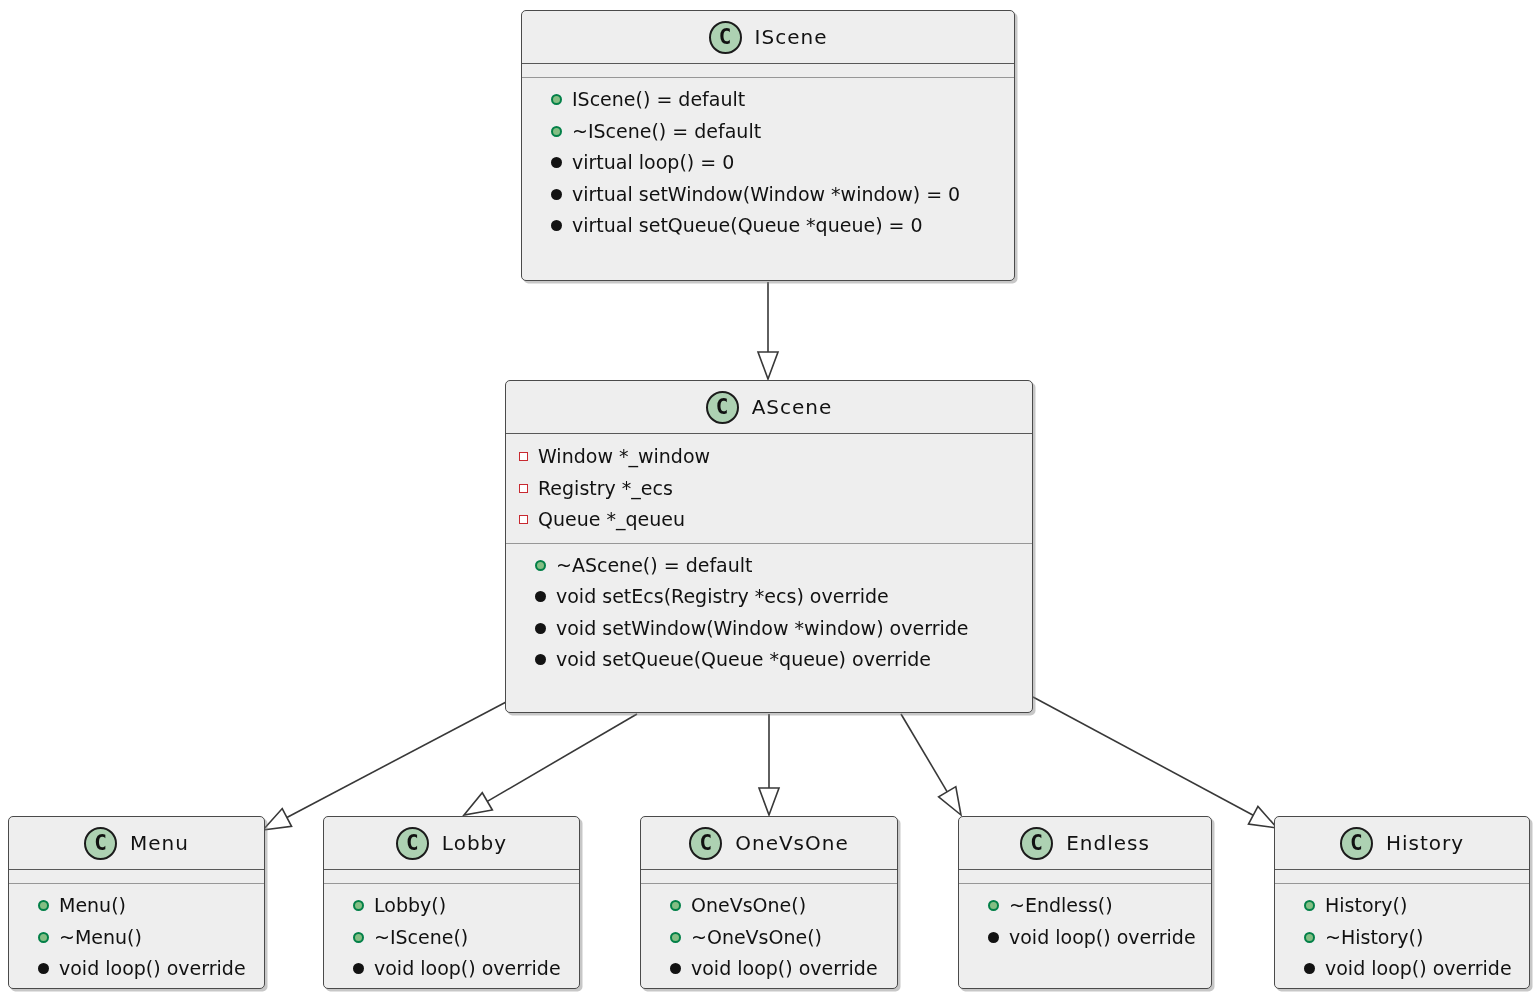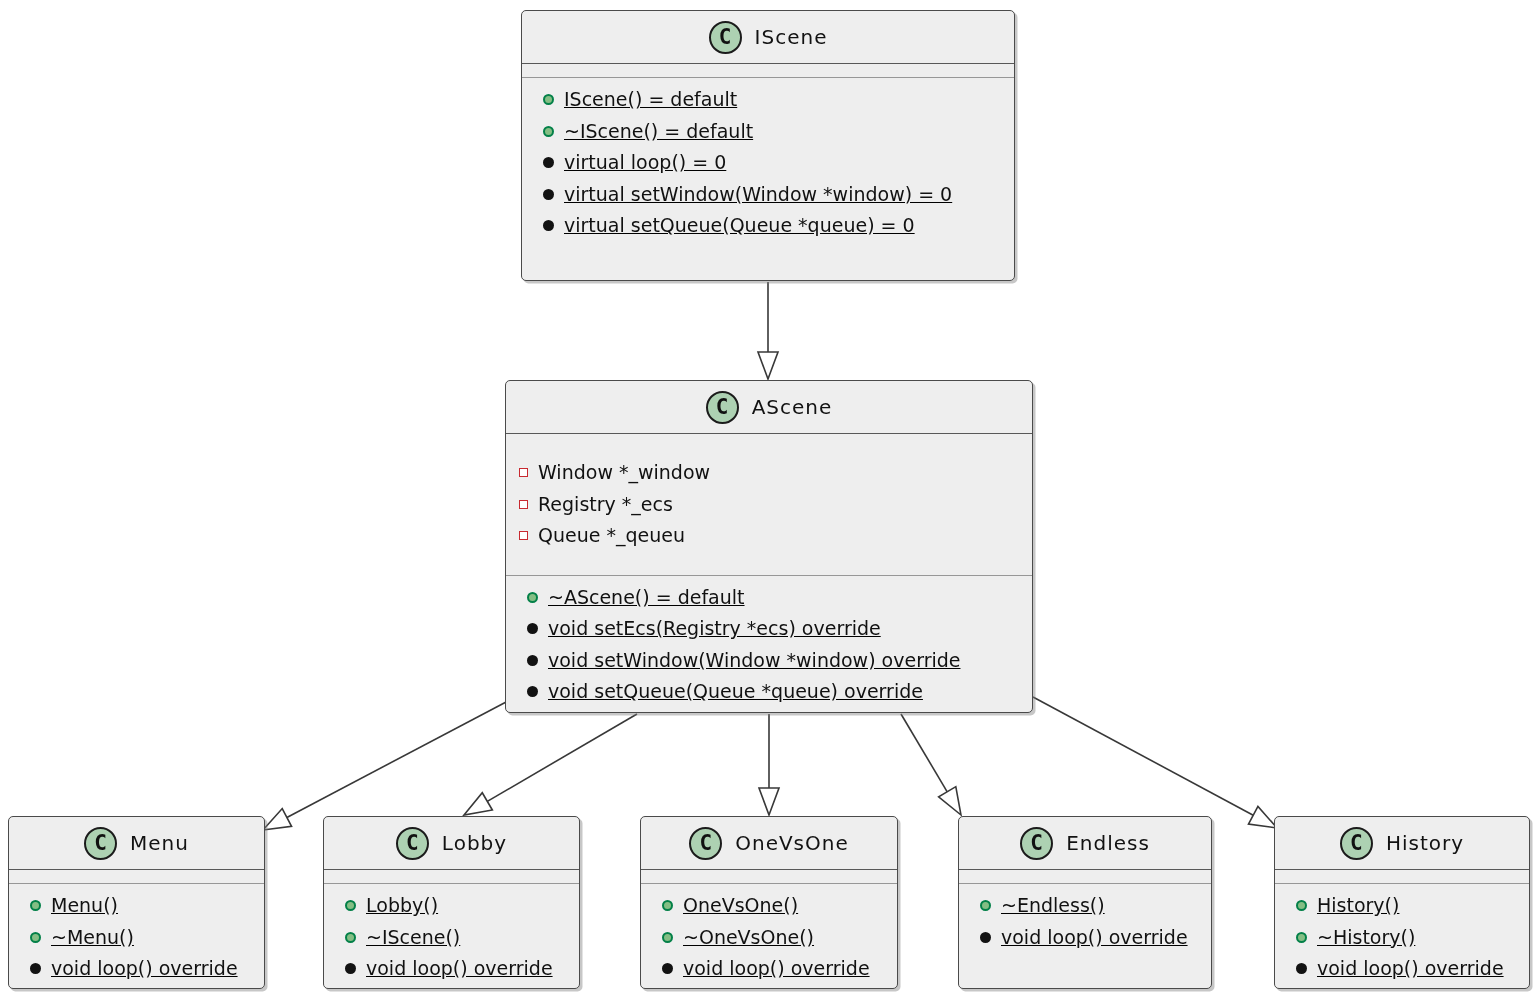--- a/index.html
+++ b/index.html
@@ -12,23 +12,23 @@
               display:flex;flex-direction:column;}
   .node-header{flex:0 0 auto;height:52px;display:flex;align-items:center;
                justify-content:center;gap:13px;}
   .class-circle{width:33px;height:33px;box-sizing:border-box;border-radius:50%;
                 background:#ADD1B2;border:2px solid #1b1b1b;
                 display:flex;align-items:center;justify-content:center;
                 font-family:"DejaVu Sans Mono", monospace;font-weight:bold;
                 font-size:21px;color:#111;}
   .class-title{font-size:20px;letter-spacing:1px;color:#121212;}
   .fields-compartment{flex:0 0 auto;border-top:1.5px solid #585858;
-                      border-bottom:1.5px solid #979797;padding:23px 0;}
+                      border-bottom:1.5px solid #979797;padding:7px 0;}
   .fields-compartment.empty{padding:0;height:13px;}
-  .methods-compartment{flex:1 1 auto;padding:6px 8px;text-decoration:underline;}
+  .methods-compartment{flex:1 1 auto;padding:6px 16px;}
   .member{display:flex;align-items:center;height:31.5px;padding-left:13px;
           font-size:19px;color:#111;white-space:nowrap;}
   .mk{flex:0 0 auto;margin-right:10px;box-sizing:border-box;}
   .mk.public{width:11px;height:11px;border-radius:50%;background:#84BE84;border:2px solid #038048;}
   .mk.plain{width:11px;height:11px;border-radius:50%;background:#121212;}
   .mk.private{width:9px;height:9px;background:#ffffff;border:1.5px solid #C82930;}
   .member-text{line-height:1;}
 </style>
 </head>
 <body>

